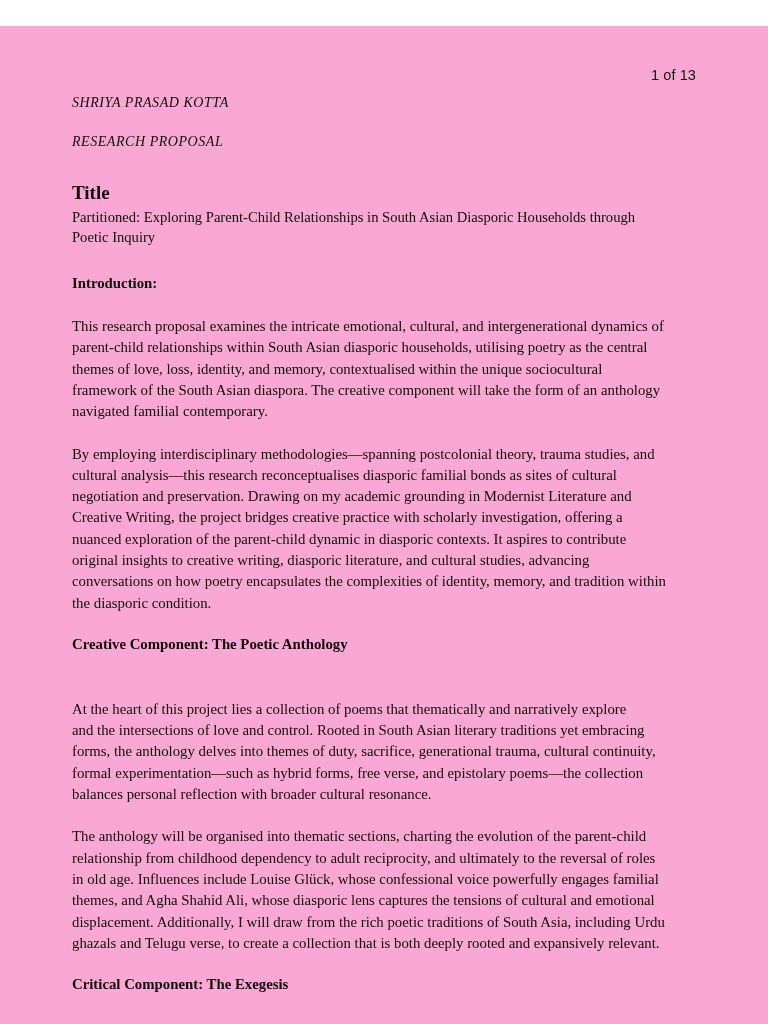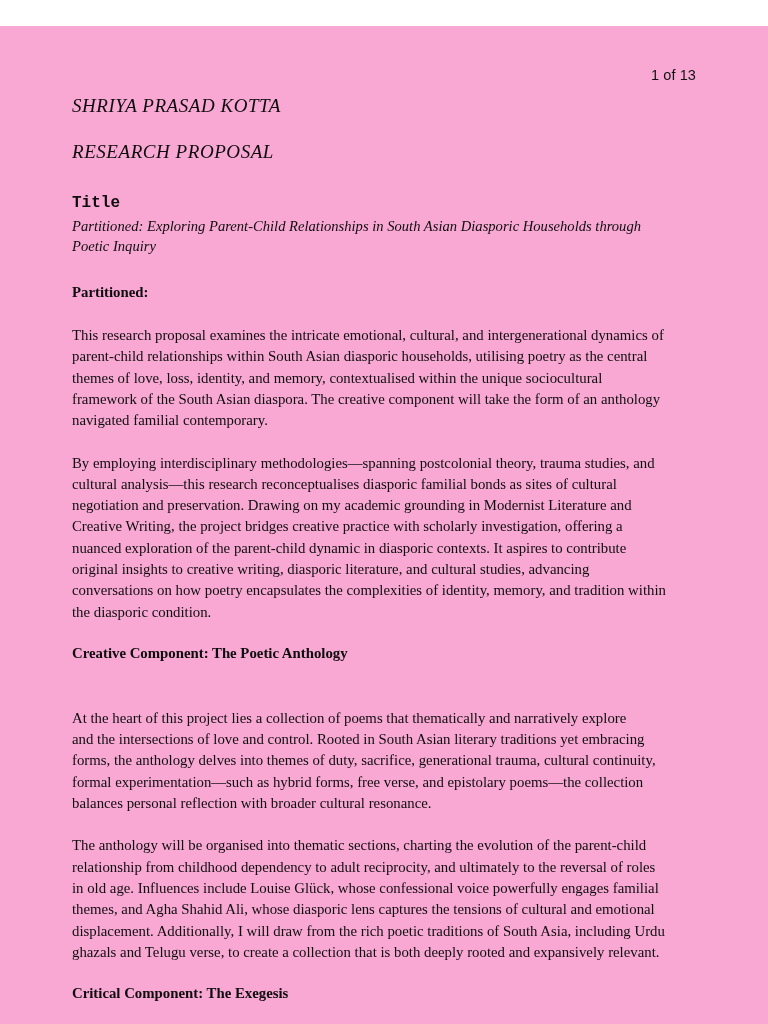--- a/index.html
+++ b/index.html
@@ -38,38 +38,36 @@
   .content {
     position: absolute;
     left: 72px;
     top: 68px;
     width: 624px;
   }
 
   .author-line,
   .doctype-line {
     font-style: italic;
-    font-size: 19px;
+    font-size: 14px;
     letter-spacing: 0.55px;
     line-height: 1.3;
     margin: 0;
   }
   .author-line { margin-bottom: 21px; }
   .doctype-line { margin-bottom: 29px; }
 
   .label-bold {
     font-weight: bold;
-    font-size: 16px;
+    font-size: 19px;
     line-height: 1.34;
     margin: 0 0 1px 0;
-    font-family: Liberation Mono, monospace;
   }
 
   .title-italic {
-    font-style: italic;
     font-size: 14.6px;
     line-height: 1.38;
     margin: 0 0 27px 0;
   }
 
   .section-heading {
     font-weight: bold;
     font-size: 14.8px;
     line-height: 1.35;
     margin: 0 0 20px 0;
@@ -106,21 +104,21 @@
 
     <div class="doctype-line">RESEARCH PROPOSAL</div>
 
     <div class="label-bold">Title</div>
 
     <div class="title-italic">
       <span class="ln">Partitioned: Exploring Parent-Child Relationships in South Asian Diasporic Households through</span>
       <span class="ln">Poetic Inquiry</span>
     </div>
 
-    <div class="section-heading intro">Partitioned:</div>
+    <div class="section-heading intro">Introduction:</div>
 
     <p class="body-par">
       <span class="ln">This research proposal examines the intricate emotional, cultural, and intergenerational dynamics of</span>
       <span class="ln">parent-child relationships within South Asian diasporic households, utilising poetry as the central</span>
       <span class="ln">themes of love, loss, identity, and memory, contextualised within the unique sociocultural</span>
       <span class="ln">framework of the South Asian diaspora. The creative component will take the form of an anthology</span>
       <span class="ln">navigated familial contemporary.</span>
     </p>
 
     <p class="body-par">

